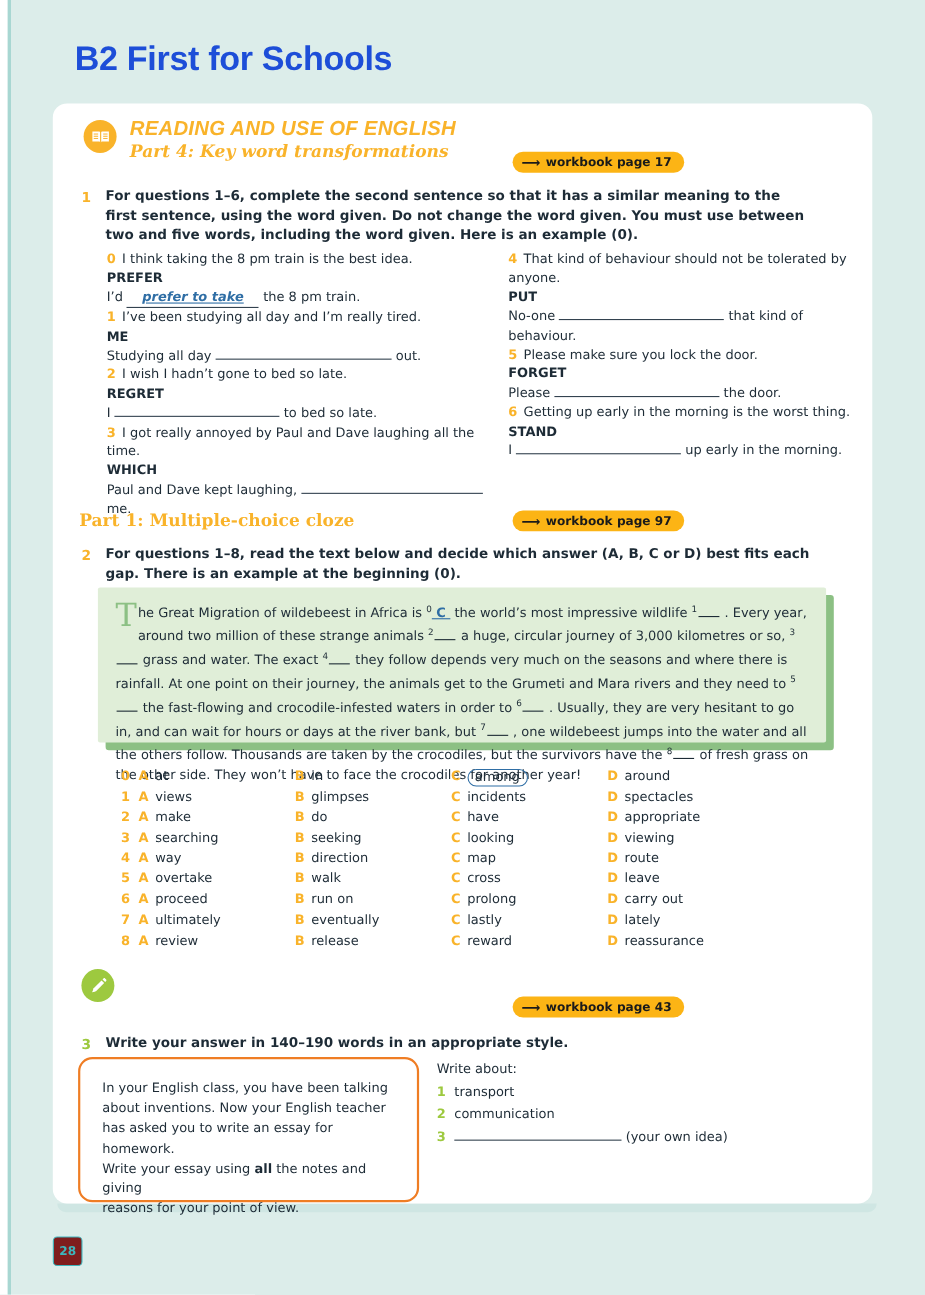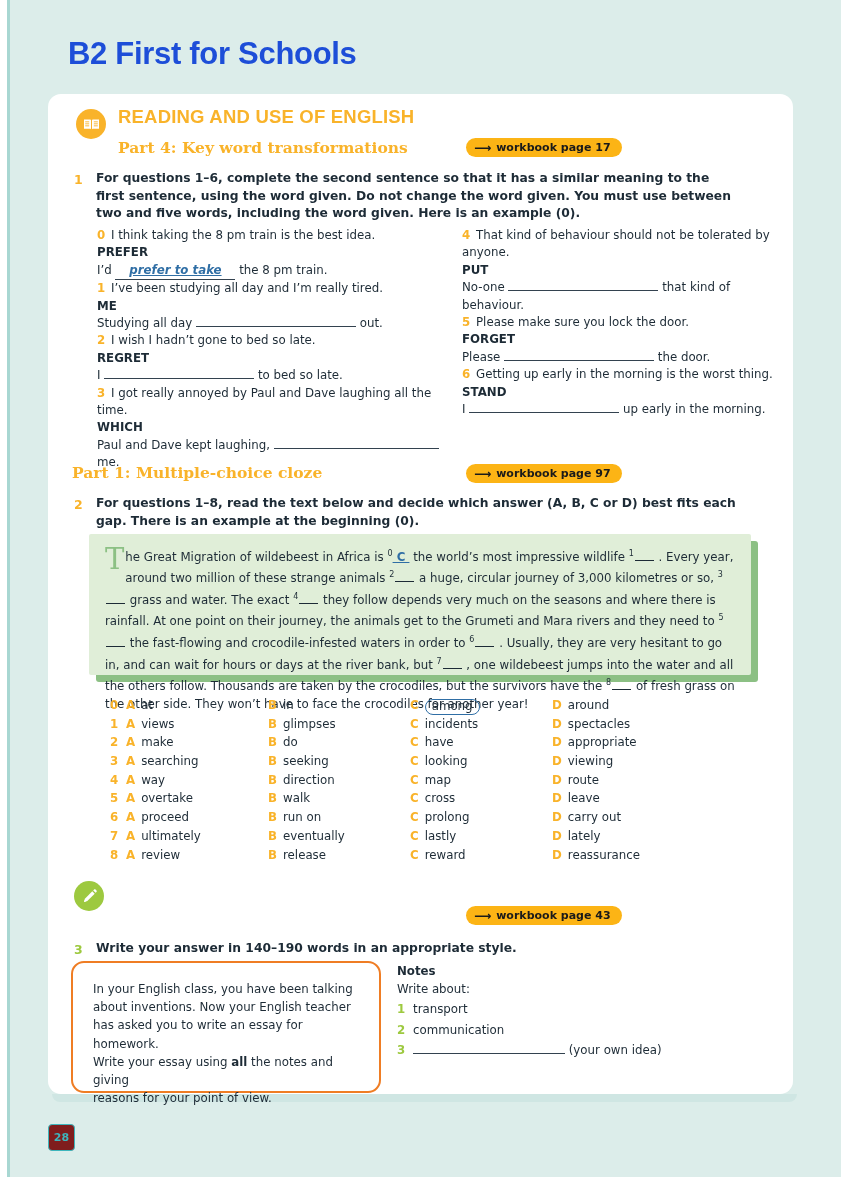--- a/index.html
+++ b/index.html
@@ -68,21 +68,21 @@
     font-weight: bold;
     letter-spacing: 0.2px;
     line-height: 20px;
   }
   .sec-title.amber { color: #f9b32a; }
   .sec-title.green { color: #9dc93f; }
   .sec-sub {
     font-size: 15.5px;
     font-weight: bold;
     font-family: "DejaVu Serif", serif;
-    margin-top: 12px;
+    margin-top: 2px;
     line-height: 17px;
   }
   .sec-sub.amber { color: #f9b32a; }
   .sec-sub.green { color: #9dc93f; }
 
   
   .wb-pill {
     position: absolute;
     background: #fcb415;
     border-radius: 11px;
@@ -334,21 +334,21 @@
 <body>
 
 <div class="page-edge"></div>
 <div class="page-edge2"></div>
 
 <div class="page-title">B2 First for Schools</div>
 
 <div class="card-shadow"></div>
 <div class="white-card"></div>
 
-<div class="sec-head" style="left:76px; top:107px;">
+<div class="sec-head" style="left:76px; top:107px;font-style:italic;">
   <div class="sec-icon amber">
     <svg width="17" height="13" viewBox="0 0 17 13" aria-hidden="true">
       <path d="M1 1.5h6.2c0.5 0 0.8 0.3 0.8 0.8v9.2c0 -0.5 -0.3 -0.8 -0.8 -0.8H1z" fill="#fff"></path>
       <path d="M16 1.5H9.8c-0.5 0 -0.8 0.3 -0.8 0.8v9.2c0 -0.5 0.3 -0.8 0.8 -0.8H16z" fill="#fff"></path>
       <rect x="2.2" y="3.4" width="4" height="0.9" fill="#f9b32a"></rect>
       <rect x="2.2" y="5.4" width="4" height="0.9" fill="#f9b32a"></rect>
       <rect x="2.2" y="7.4" width="4" height="0.9" fill="#f9b32a"></rect>
       <rect x="10.8" y="3.4" width="4" height="0.9" fill="#f9b32a"></rect>
       <rect x="10.8" y="5.4" width="4" height="0.9" fill="#f9b32a"></rect>
       <rect x="10.8" y="7.4" width="4" height="0.9" fill="#f9b32a"></rect>
@@ -584,21 +584,20 @@
 </div>
 
 <div class="ex-num green" style="left:74px; top:942px;">3</div>
 <div class="ex-rubric" style="left:96px; top:940px; width:640px;">Write your answer in 140–190 words in an appropriate style.</div>
 
 <div class="task-box">
   <div class="task-box-text" id="task-box-text"><span>In your English class, you have been talking</span><br><span>about inventions. Now your English teacher</span><br><span>has asked you to write an essay for homework.</span><br><span>Write your essay using <b>all</b> the notes and giving</span><br><span>reasons for your point of view.</span></div>
 </div>
 
 <div class="task-right">
-  <span class="notes-label">Notes</span>
   <span>Write about:</span>
   <div id="notes-list">
       <div class="note-item"><span class="note-n">1</span><span>transport</span></div>
       <div class="note-item"><span class="note-n">2</span><span>communication</span></div>
       <div class="note-item"><span class="note-n">3</span><span class="blank" style="width:152px;"></span> <span>(your own idea)</span></div>
     </div>
 </div>
 
 <div class="folio">28</div>
 

